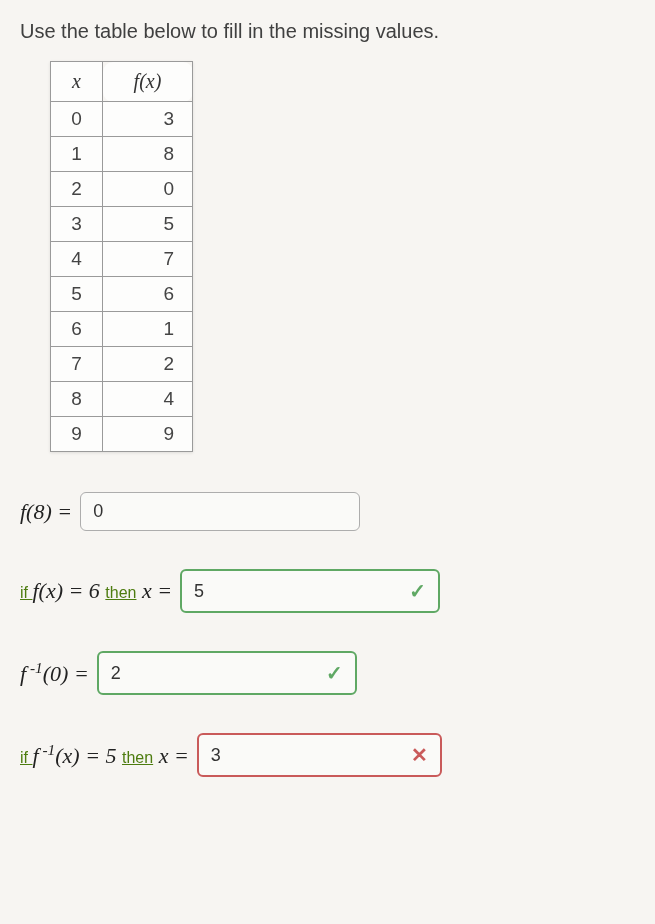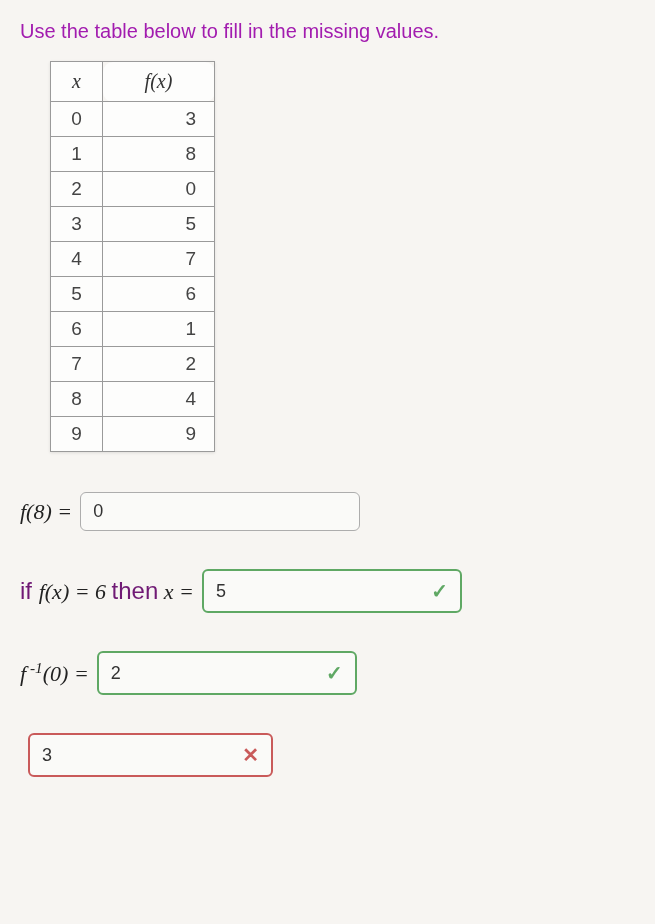--- a/index.html
+++ b/index.html
@@ -6,21 +6,21 @@
     body {
       margin: 0;
       padding: 20px;
       font-family: Georgia, 'Times New Roman', serif;
       background: #f7f5f2;
       color: #333;
       width: 655px;
     }
     .prompt {
       font-size: 20px;
-      color: #a21caf;
+      color: #404040;
       margin-bottom: 18px;
       font-family: 'Segoe UI', Arial, sans-serif;
     }
     .data-table {
       border-collapse: collapse;
       margin-left: 30px;
       margin-bottom: 40px;
       box-shadow: 0 1px 3px rgba(0,0,0,0.1);
     }
     .data-table th, .data-table td {
@@ -29,21 +29,21 @@
       background: #fdfdfc;
     }
     .data-table th {
       padding: 8px 0;
       font-weight: normal;
       font-style: italic;
       font-size: 20px;
       font-family: 'Times New Roman', serif;
     }
     .data-table th.col-x { width: 52px; }
-    .data-table th.col-fx { width: 112px; border-radius: 10px; }
+    .data-table th.col-fx { width: 90px; border-radius: 10px; }
     .data-table td {
       padding: 6px 0;
       font-size: 19px;
       font-family: Arial, sans-serif;
       color: #444;
     }
     .data-table td.col-fx { text-align: right; padding-right: 18px; }
     .fx-header { font-style: italic; }
     .question-row {
       display: flex;
@@ -83,22 +83,23 @@
     }
     .x-icon {
       color: #c95a5a;
       font-size: 20px;
       font-weight: bold;
       margin-left: auto;
     }
     .then-text {
       font-style: normal;
       font-family: 'Segoe UI', Arial, sans-serif;
-      font-size: 24px;
-      color: #701a75;
+      font-size: 16px;
+      color: #4d7c0f;
+      text-decoration: underline;
     }
   </style>
 </head>
 <body>
 
 <div class="prompt">Use the table below to fill in the missing values.</div>
 
 <table class="data-table">
   <thead>
     <tr>
@@ -167,17 +168,18 @@
 
 <div class="question-row">
   <span class="math-label">f<sup>&nbsp;-1</sup>(0) =</span>
   <div class="input-box correct">
     <span>2</span>
     <span class="check-icon">✓</span>
   </div>
 </div>
 
 <div class="question-row" style="margin-bottom:10px;">
+  <span class="math-label"><span class="then-text">if </span>f<sup>&nbsp;-1</sup>(x) = 5 <span class="then-text">then</span> x =</span>
   <div class="input-box incorrect">
     <span>3</span>
     <span class="x-icon">✕</span>
   </div>
 </div>
 
 </body></html>

